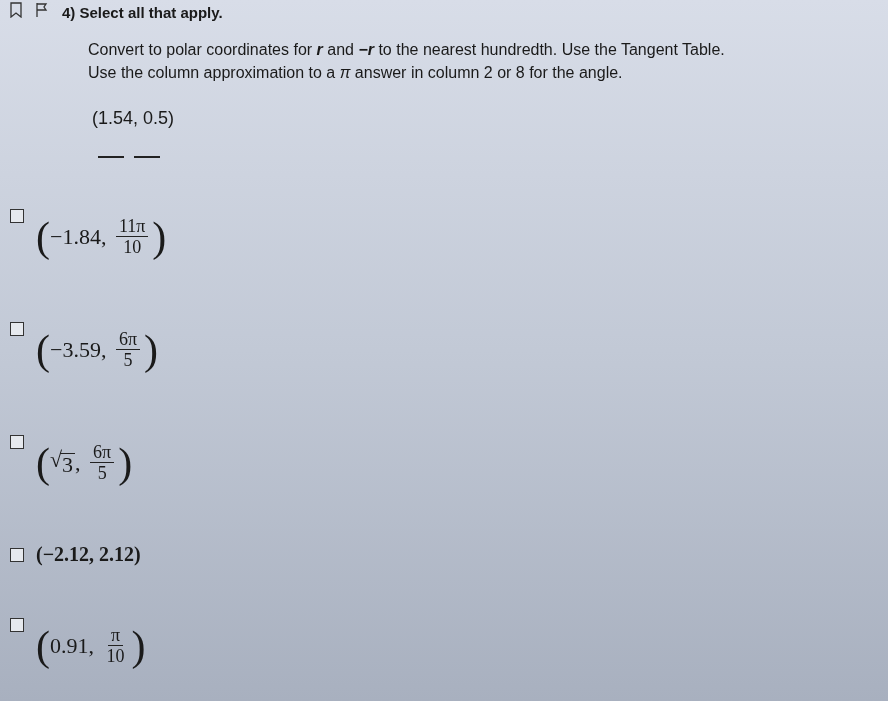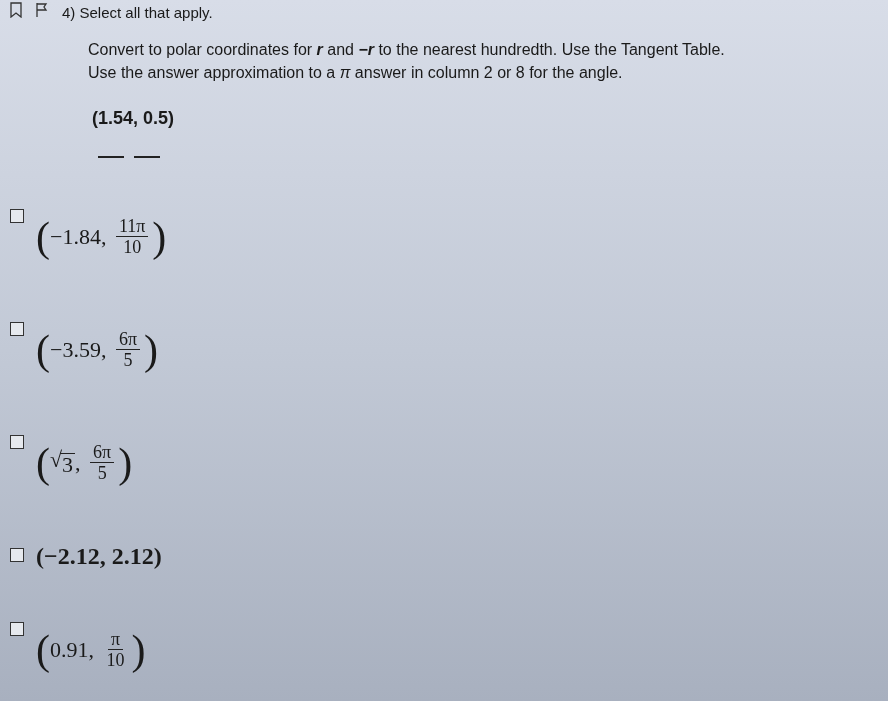--- a/index.html
+++ b/index.html
@@ -20,36 +20,36 @@
       gap: 10px;
       align-items: center;
     }
     .bookmark-icon { width: 16px; height: 16px; }
     .flag-icon { width: 16px; height: 16px; }
     .question-num {
       position: absolute;
       top: 4px;
       left: 62px;
       font-size: 15px;
-      font-weight: normal;
+      font-weight: bold;
     }
     .instructions {
       position: absolute;
       top: 38px;
       left: 88px;
       font-size: 16px;
       line-height: 1.45;
       max-width: 780px;
     }
     .given-point {
       position: absolute;
       top: 108px;
       left: 92px;
       font-size: 18px;
-      font-weight: bold;
+      font-weight: normal;
     }
     .underlines {
       position: absolute;
       top: 156px;
       left: 98px;
       display: flex;
       gap: 10px;
     }
     .underline { width: 26px; height: 2px; background: #222; }
     .options {
@@ -100,21 +100,21 @@
     }
     .sqrt-rad { font-size: 22px; }
     .sqrt-arg {
       border-top: 1px solid #222;
       padding: 0 2px;
       margin-top: 4px;
       margin-left: -2px;
     }
     .bold-italic { font-style: italic; font-weight: bold; }
     .pi { font-style: italic; }
-    .simple-tuple { font-size: 24px; font-weight: bold; }
+    .simple-tuple { font-size: 20px; font-weight: bold; }
   </style>
 </head>
 <body>
 
 <div class="top-icons">
   <span>
     <svg class="bookmark-icon" viewBox="0 0 16 16">
         <path d="M3 1 h10 v14 l-5-4 -5 4 z" fill="none" stroke="#333" stroke-width="1.3"></path>
       </svg>
   </span>
@@ -125,21 +125,21 @@
   </span>
 </div>
 
 <div class="question-num">
   <span>4)</span>
   <span>Select all that apply.</span>
 </div>
 
 <div class="instructions">
   <span>Convert to polar coordinates for </span><span class="bold-italic">r</span><span> and </span><span class="bold-italic">−r</span><span> to the nearest hundredth. Use the Tangent Table.</span><br>
-  <span>Use the answer approximation to a </span><span class="pi">π</span><span> answer in column 2 or 8 for the angle.</span>
+  <span>Use the column approximation to a </span><span class="pi">π</span><span> answer in column 2 or 8 for the angle.</span>
 </div>
 
 <div class="given-point">(1.54, 0.5)</div>
 
 <div class="underlines">
   <div class="underline"></div>
   <div class="underline"></div>
 </div>
 
 <div class="options">

